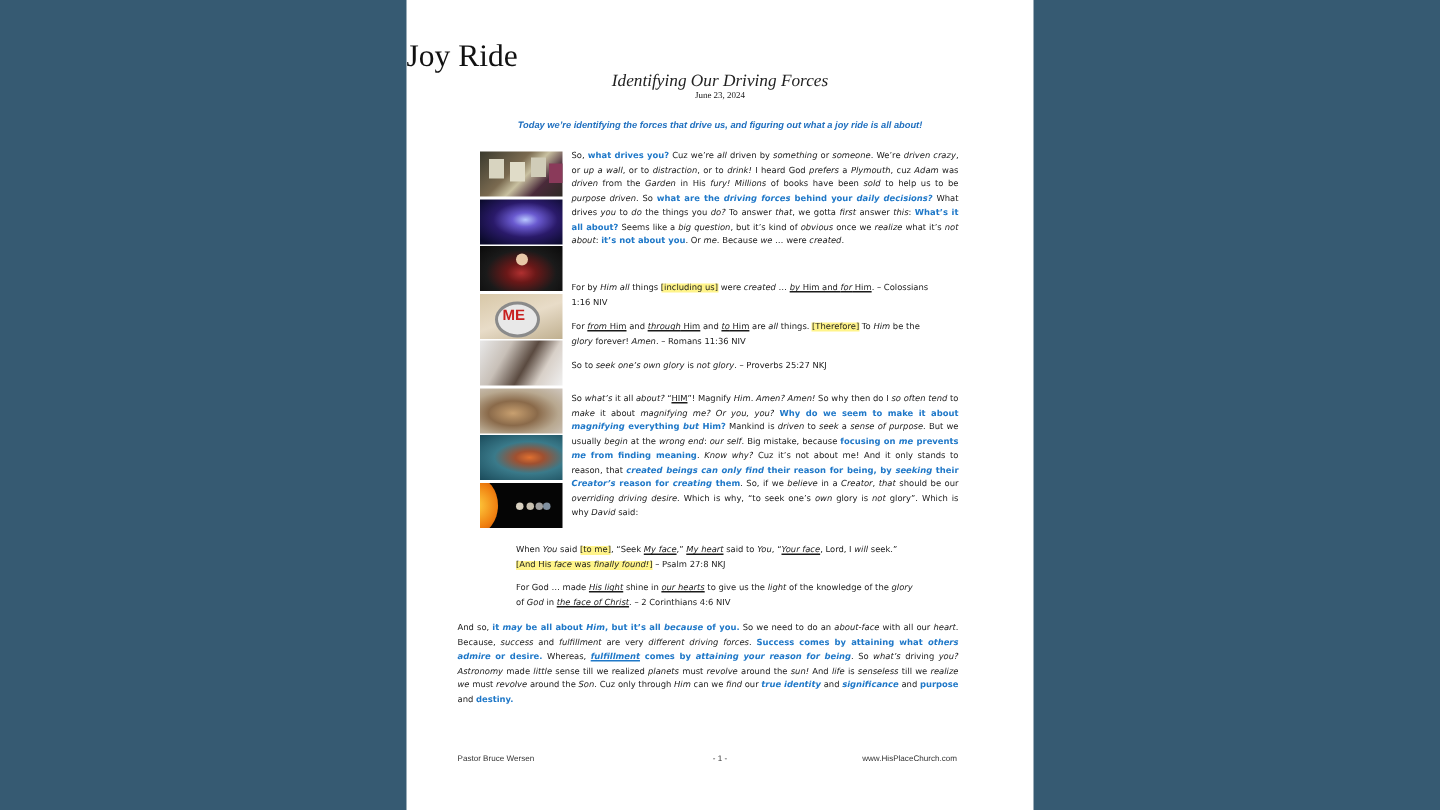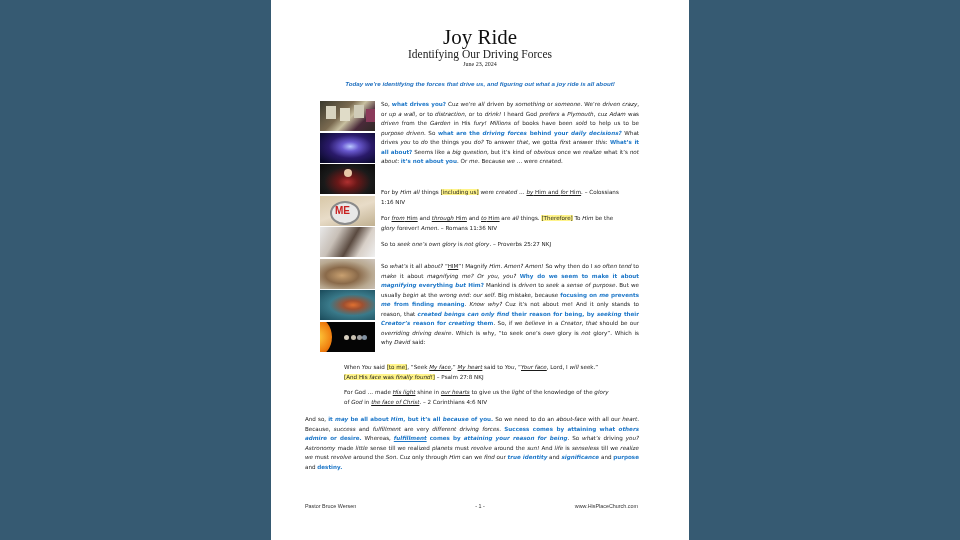--- a/index.html
+++ b/index.html
@@ -9,29 +9,29 @@
     position:relative;
     font-family:"Liberation Sans", sans-serif;
   }
   .page {
     position:absolute; left:271px; top:0; width:418px; height:540px;
     background:#ffffff;
     color:#1a1a1a;
   }
   .title {
     position:absolute; left:0; right:0; top:26px;
-    text-align:center;
+    text-align:left;
     font-family:"Liberation Serif", serif;
     font-size:21px; line-height:22px; color:#111;
   }
   .subtitle {
     position:absolute; left:0; right:0; top:48px;
     text-align:center;
     font-family:"Liberation Serif", serif;
-    font-size:11.5px; line-height:12px; color:#222;
+    font-style:italic; font-size:11.5px; line-height:12px; color:#222;
   }
   .date {
     position:absolute; left:0; right:0; top:61px;
     text-align:center;
     font-family:"Liberation Serif", serif;
     font-size:6px; line-height:7px; color:#222;
   }
   .tagline {
     position:absolute; left:0; right:0; top:80px;
     text-align:center;

